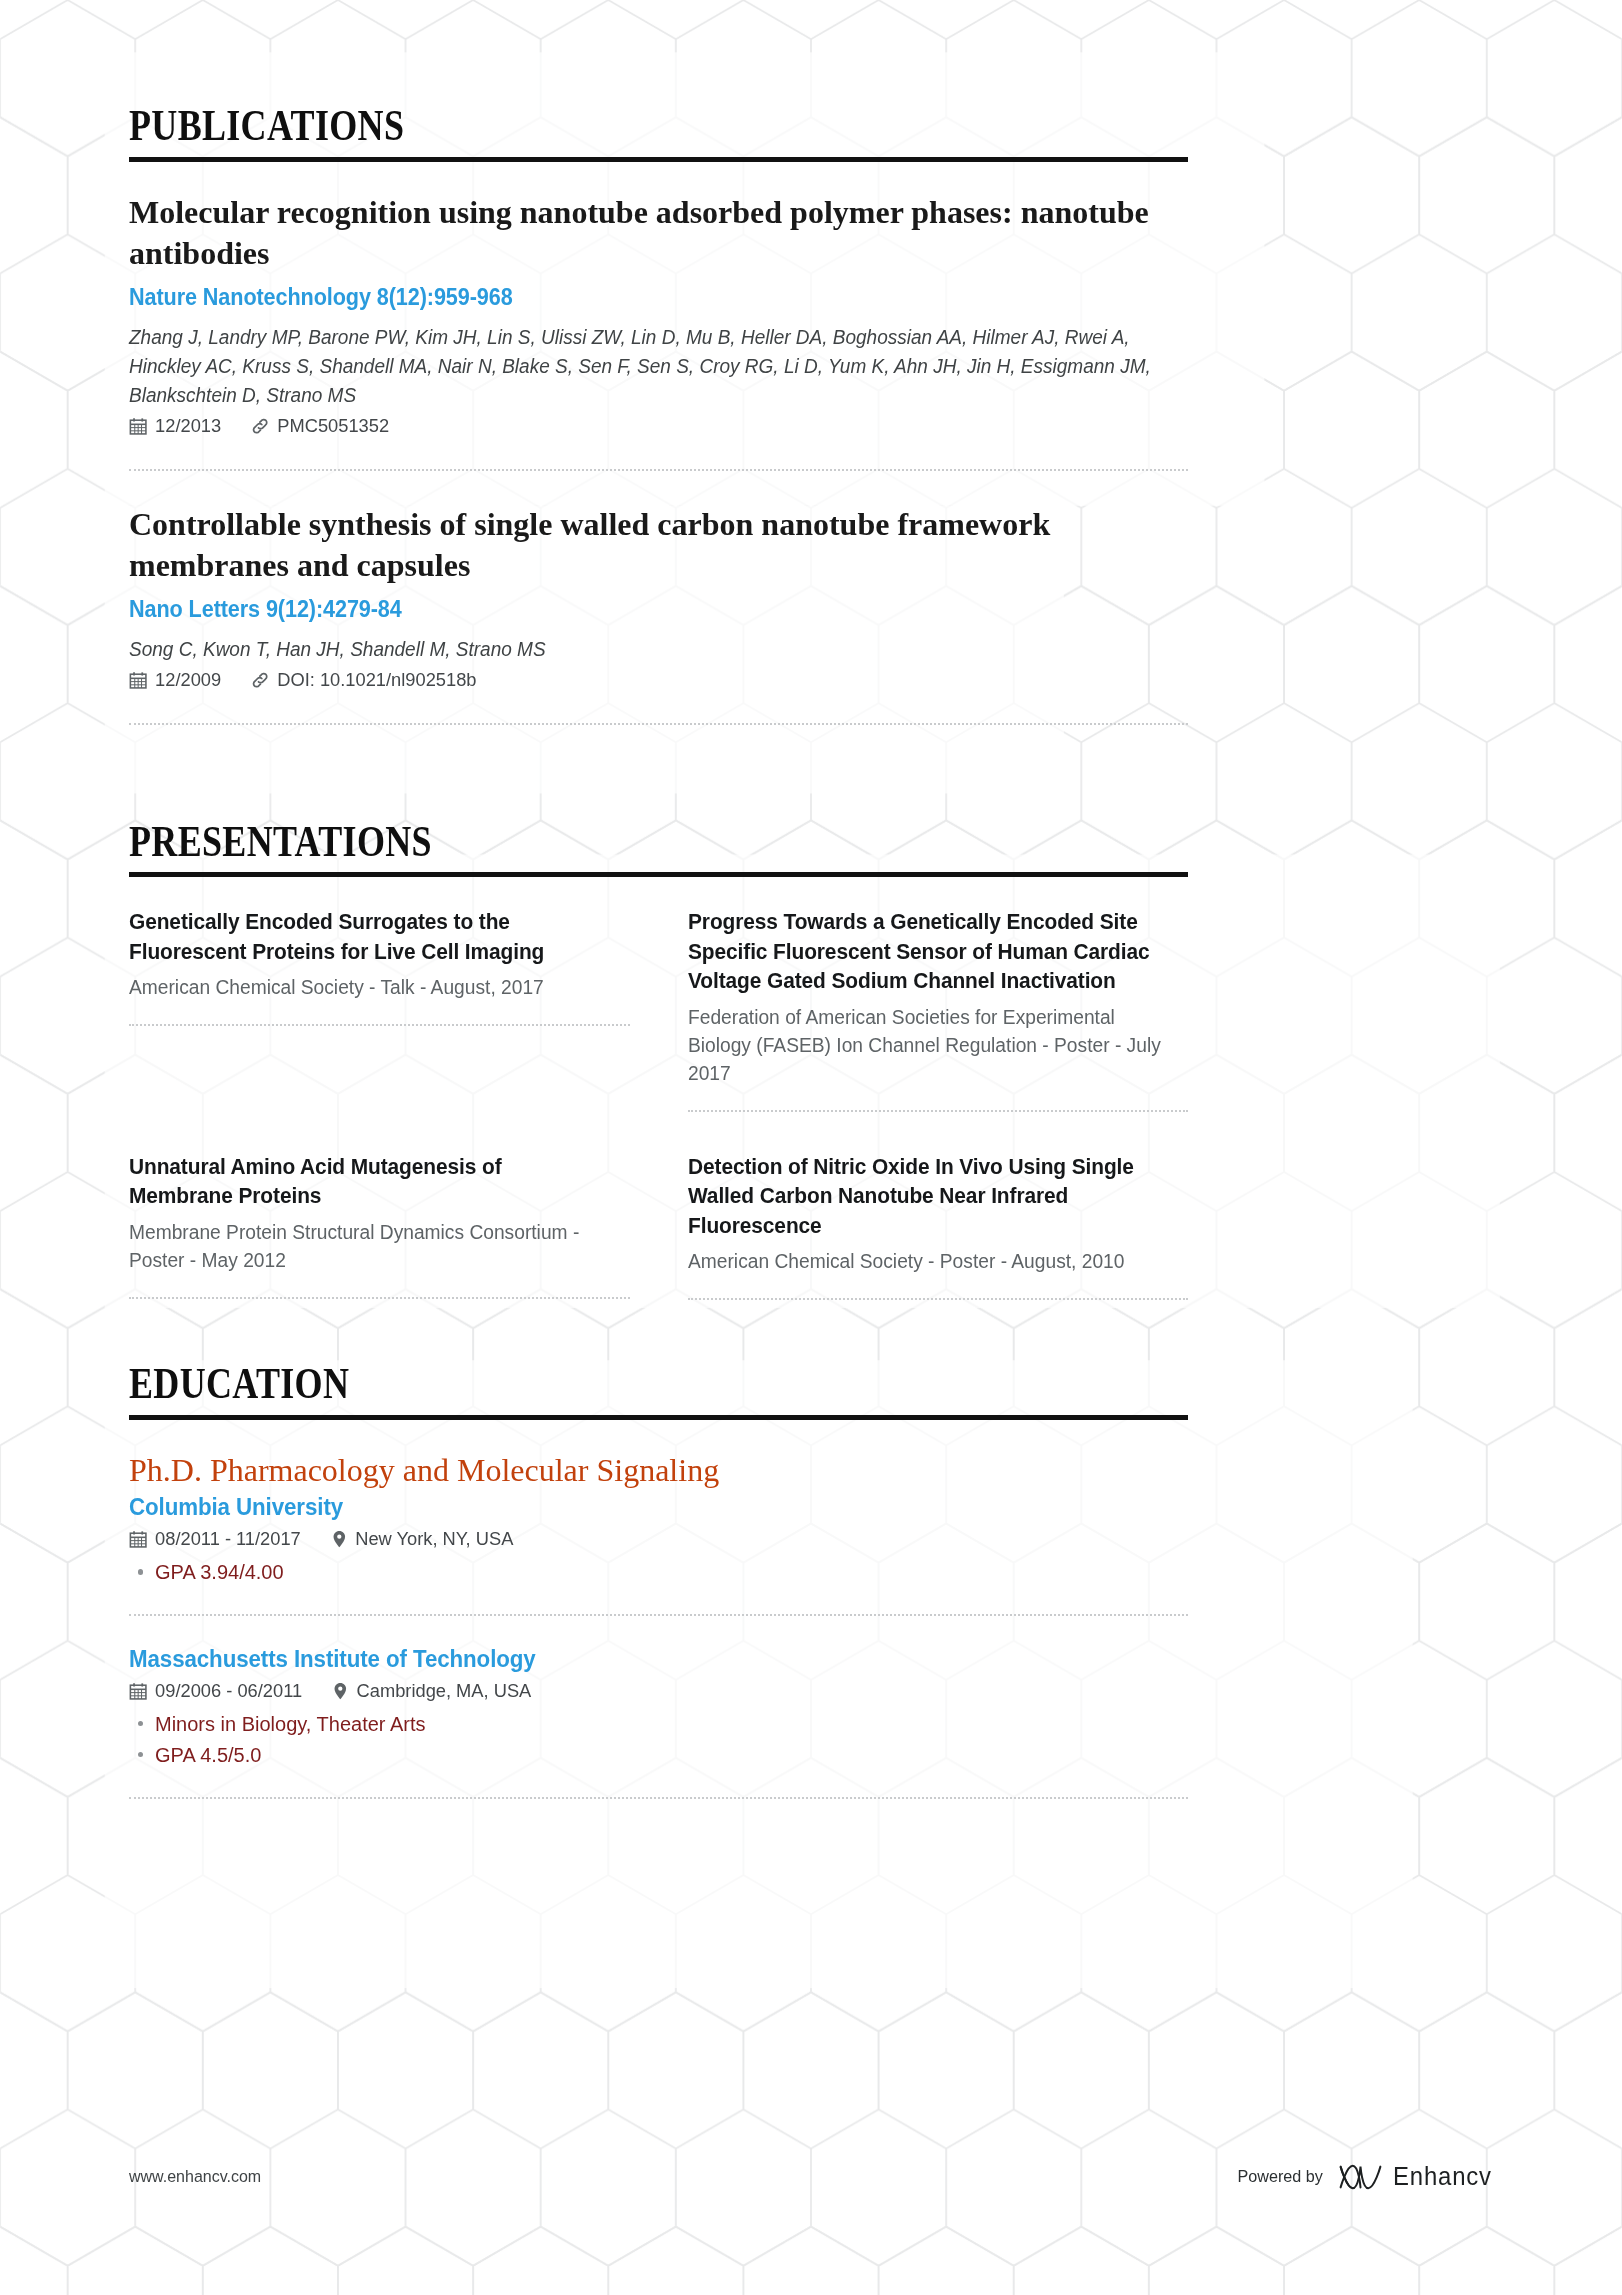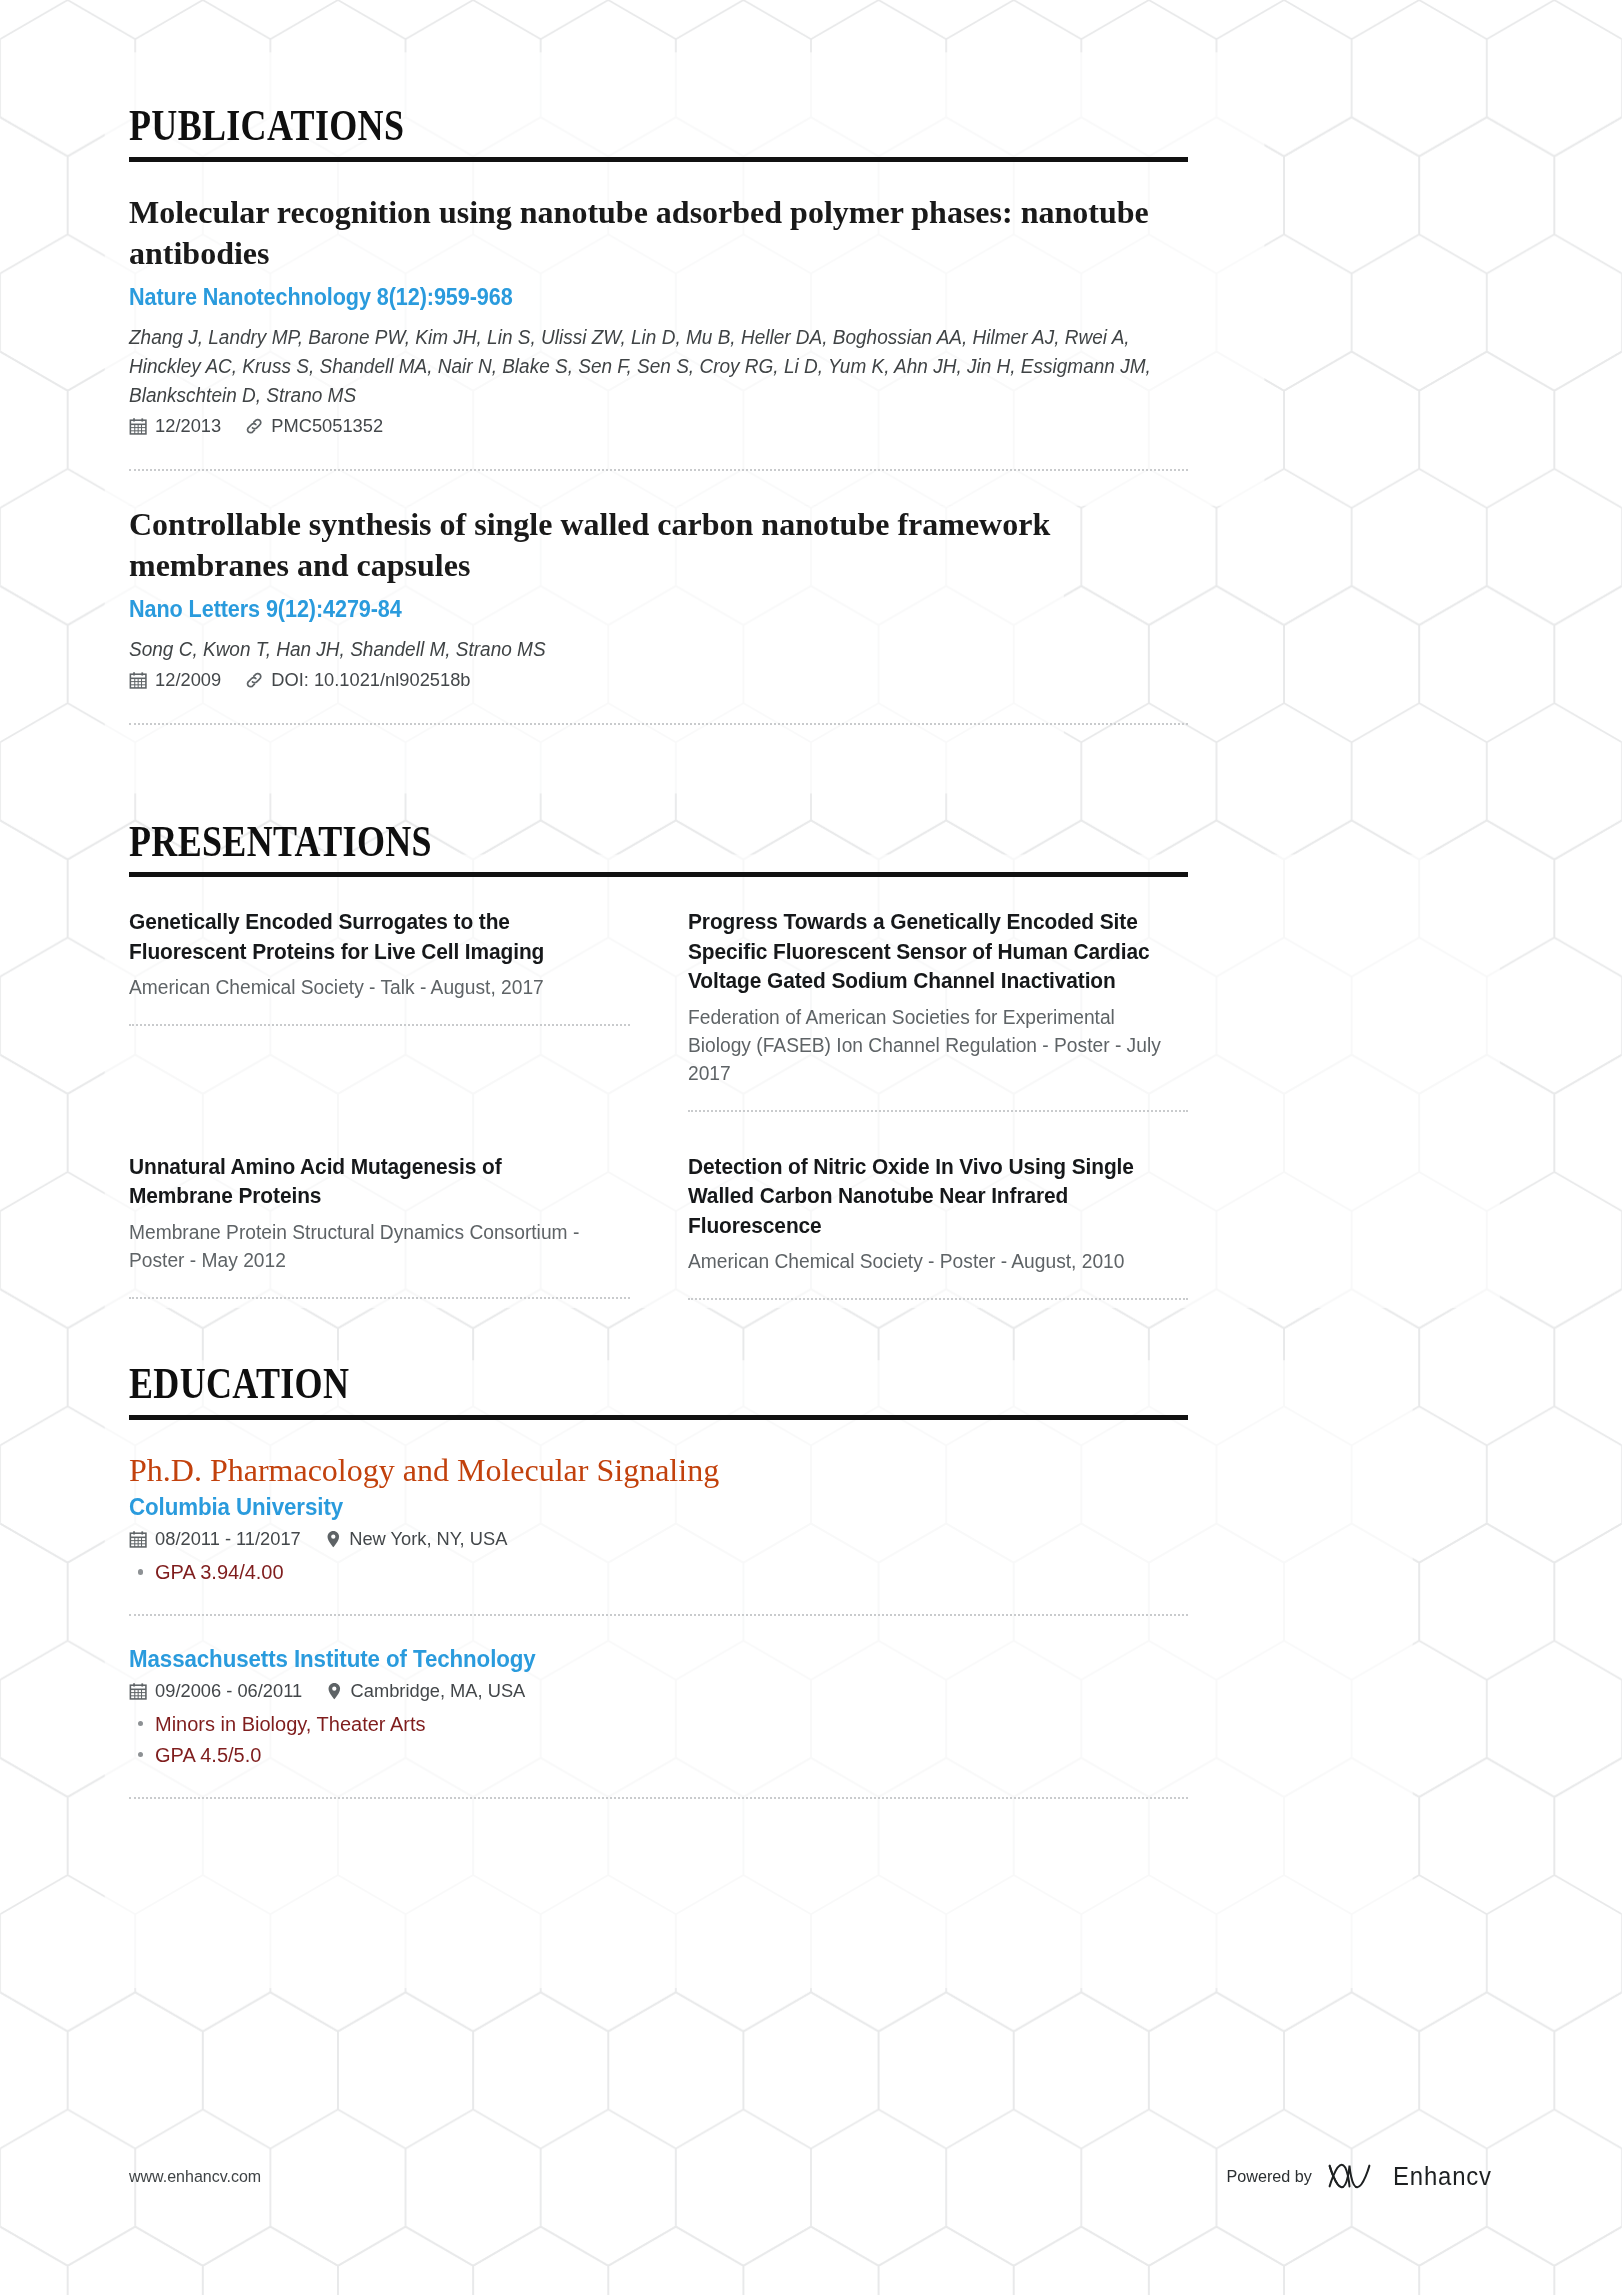--- a/index.html
+++ b/index.html
@@ -77,21 +77,21 @@
     line-height:1.48;
     color:#3f4345;
     max-width:1361px;
     transform:scaleX(0.97);
     transform-origin:left center;
     margin:0 0 7px 0;
   }
   .meta-row {
     display:flex;
     align-items:center;
-    gap:24px;
+    gap:30px;
     margin-top:3.5px;
   }
   .meta-item {
     display:flex;
     align-items:center;
     gap:7.8px;
     font-size:18.3px;
     color:#43474a;
     line-height:1;
   }
@@ -192,21 +192,22 @@
     gap:15px;
   }
   .powered {
     font-size:17.4px;
     color:#2b2f31;
     transform:scaleX(0.93);
     transform-origin:right center;
   }
   .brand {
     display:flex;
-    gap:21px;
+    align-items:center;
+    gap:10px;
   }
   .brand-name {
     font-size:26px;
     color:#1d2021;
     letter-spacing:0.9px;
     transform:scaleX(0.92);
     transform-origin:left center;
   }
 </style>
 </head>

